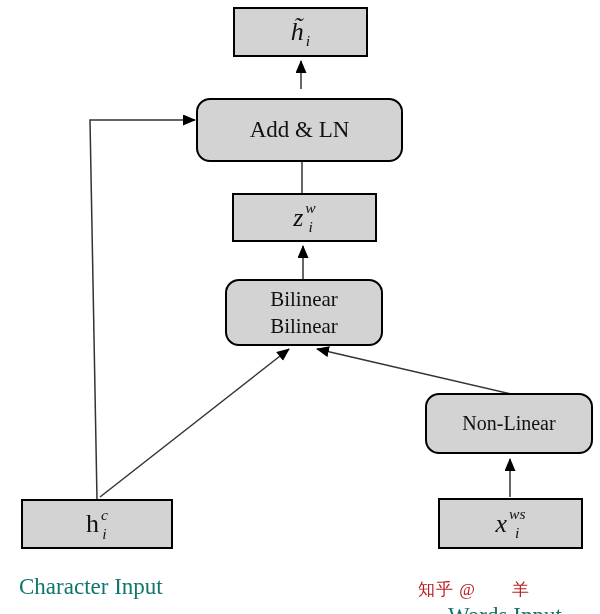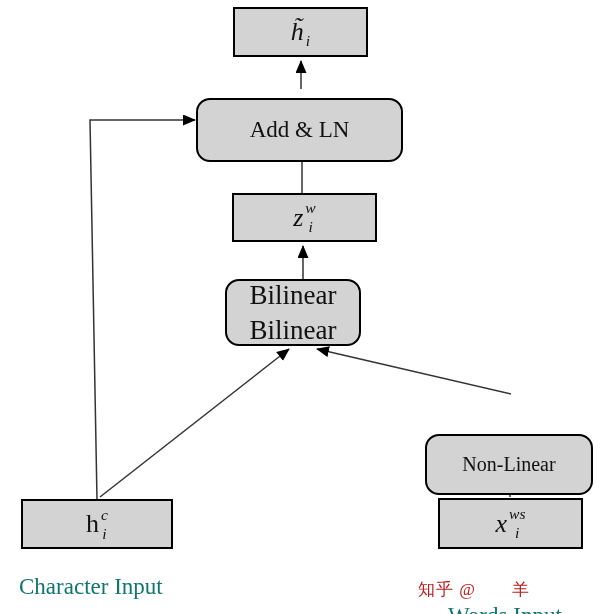--- a/index.html
+++ b/index.html
@@ -67,22 +67,22 @@
     color: #b91c1c;
     letter-spacing: 1px;
     white-space: nowrap;
     z-index: 2;
   }
 
   
   .node-h-tilde   { left: 233px; top:   7px; width: 135px; height: 50px; font-size: 26px; }
   .node-add-ln    { left: 196px; top:  89px; width: 207px; height: 64px; font-size: 23px; margin-top: 9px; }
   .node-z-w       { left: 232px; top: 193px; width: 145px; height: 49px; font-size: 26px; }
-  .node-bilinear  { left: 225px; top: 279px; width: 136px; height: 67px; font-size: 27px; }
-  .node-non-linear{ left: 425px; top: 393px; width: 168px; height: 61px; font-size: 20px; margin-top: 41px; }
+  .node-bilinear  { left: 225px; top: 279px; width: 158px; height: 67px; font-size: 21px; }
+  .node-non-linear{ left: 425px; top: 393px; width: 168px; height: 61px; font-size: 20px; }
   .node-h-c       { left:  21px; top: 499px; width: 152px; height: 50px; font-size: 26px; }
   .node-x-ws      { left: 438px; top: 498px; width: 145px; height: 51px; font-size: 26px; }
 
   .caption-character { left: 19px;  top: 574px; }
   .caption-words     { left: 448px; top: 574px; margin-top: 29px; }
 </style>
 </head>
 <body>
 
 <div class="canvas">

